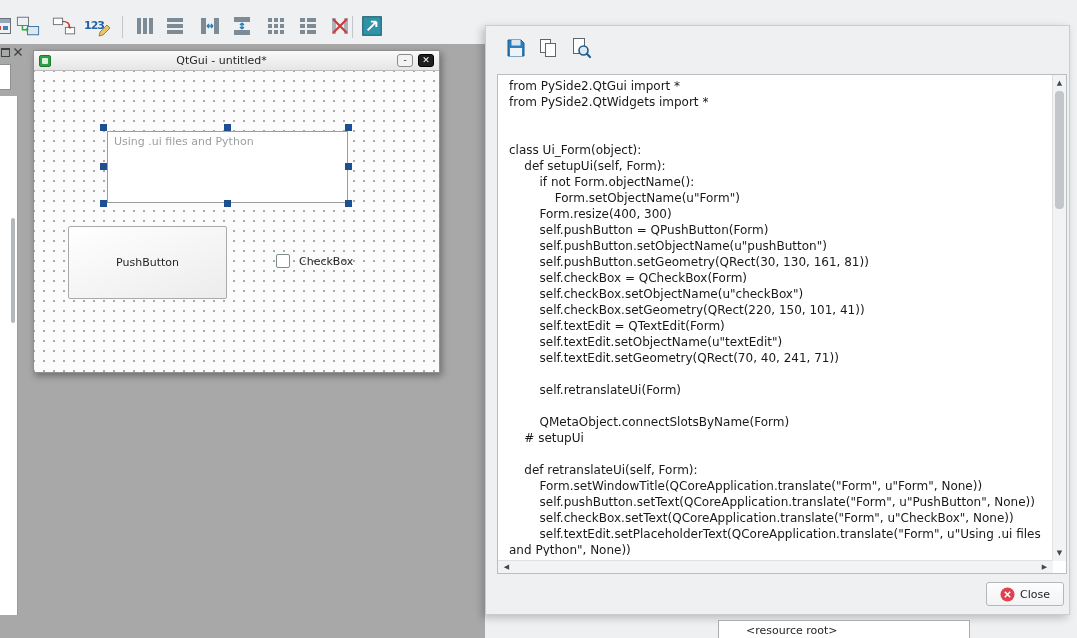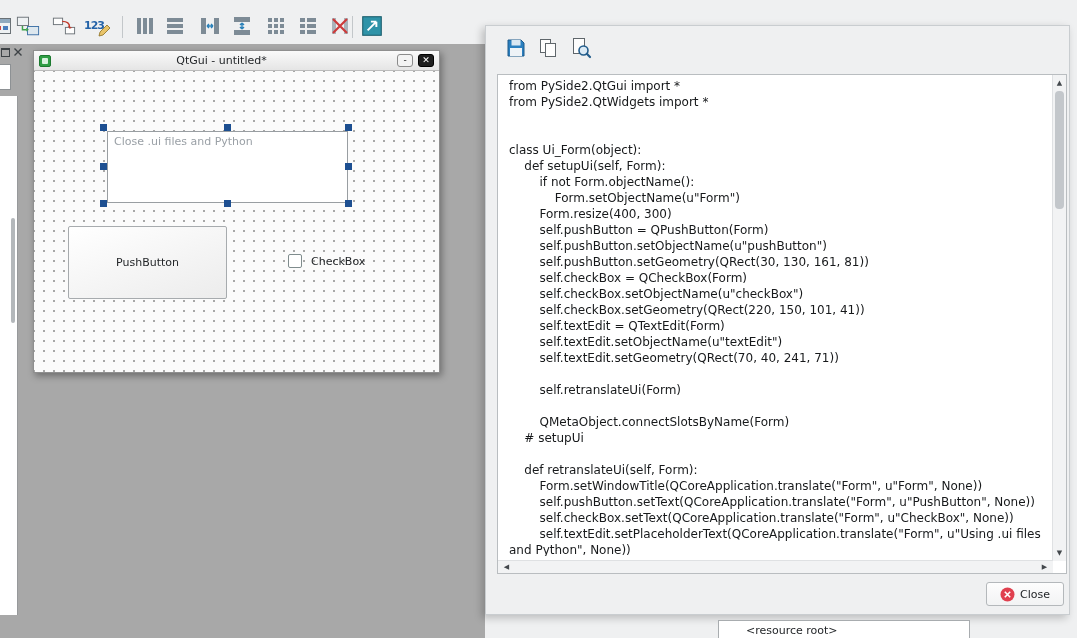--- a/index.html
+++ b/index.html
@@ -155,37 +155,37 @@
       <span style="width:12px;height:12px;border-radius:2px;background:#2f9e44;border:1px solid #1d7a30;position:relative;display:inline-block;">
         <span style="position:absolute;left:2px;top:2px;right:2px;bottom:2px;background:#d9f2de;border-radius:1px;"></span>
       </span>
       <span style="flex:1;text-align:center;">QtGui - untitled*</span>
       <span class="titlebar-btn">-</span>
       <span class="titlebar-btn closebtn">✕</span>
     </div>
     <div style="position:relative;height:301px;background-color:#fbfbfb;background-image:radial-gradient(circle,#a8a8a8 0.9px,rgba(0,0,0,0) 1.1px);background-size:10px 10px;background-position:5px 5px;">
 
       <div class="abs" style="left:73px;top:60px;width:241px;height:72px;background:#fff;border:1px solid #999ea2;padding:3px 6px;color:#9aa0a6;">
-        <span>Close .ui files and Python</span>
+        <span>Using .ui files and Python</span>
       </div>
 
       <span class="handle" style="left:66px;top:53px;"></span>
       <span class="handle" style="left:190px;top:53px;"></span>
       <span class="handle" style="left:311px;top:53px;"></span>
       <span class="handle" style="left:66px;top:92px;"></span>
       <span class="handle" style="left:311px;top:92px;"></span>
       <span class="handle" style="left:66px;top:129px;"></span>
       <span class="handle" style="left:190px;top:129px;"></span>
       <span class="handle" style="left:311px;top:129px;"></span>
 
       <div class="abs" style="left:34px;top:155px;width:159px;height:73px;background:linear-gradient(160deg,#ffffff,#ececec);border:1px solid #a7abae;border-radius:2px;display:flex;align-items:center;justify-content:center;">
         <span>PushButton</span>
       </div>
 
-      <div class="abs" style="left:218px;top:183px;display:flex;align-items:center;gap:9px;padding-left:36px;">
+      <div class="abs" style="left:206px;top:183px;display:flex;align-items:center;gap:9px;padding-left:36px;">
         <span style="width:14px;height:14px;background:#fff;border:1px solid #7f8c8d;border-radius:2px;display:inline-block;"></span>
         <span>CheckBox</span>
       </div>
     </div>
   </div>
 
   <div class="abs" style="left:485px;top:25px;width:585px;height:590px;background:#eff0f1;border:1px solid #c9cdd0;box-shadow:-3px 3px 8px rgba(0,0,0,.22);">
 
     <span class="abs" style="left:19px;top:11px;">
       <svg width="22" height="22" viewBox="0 0 22 22">

